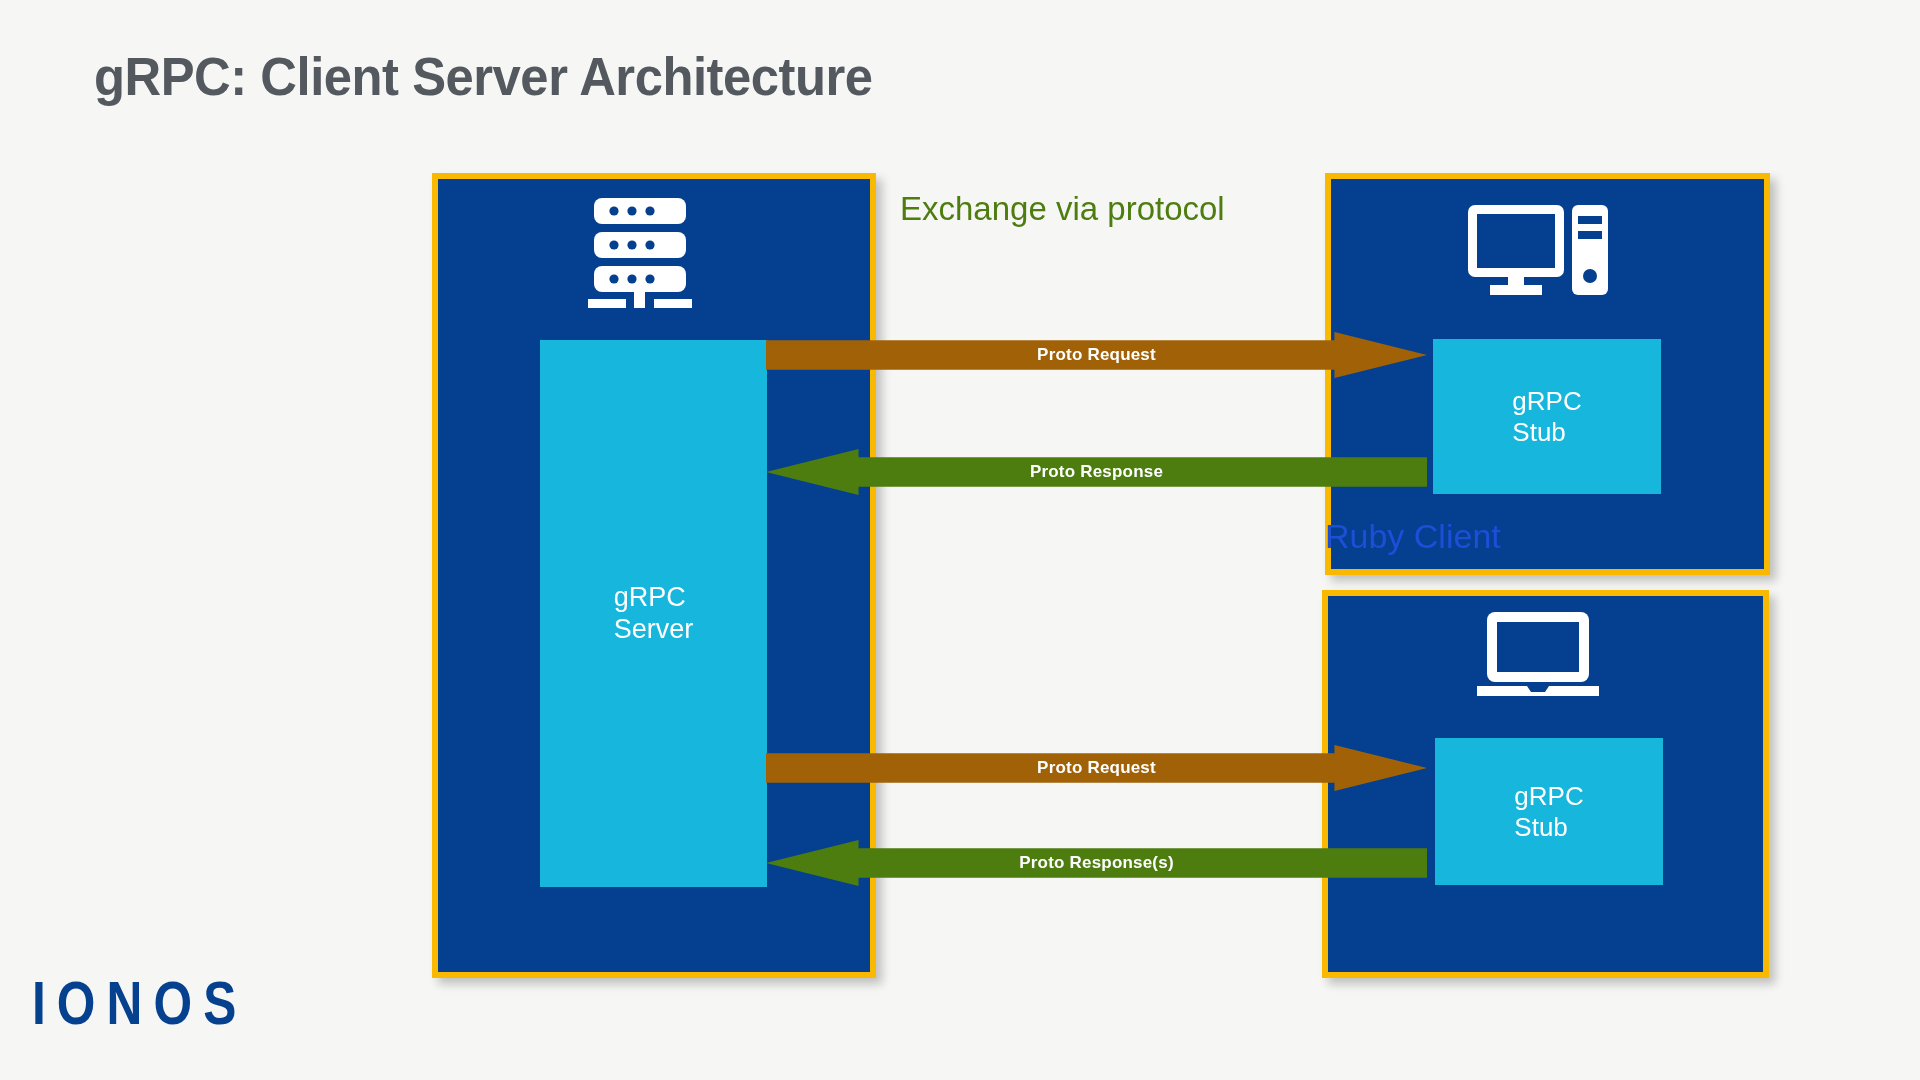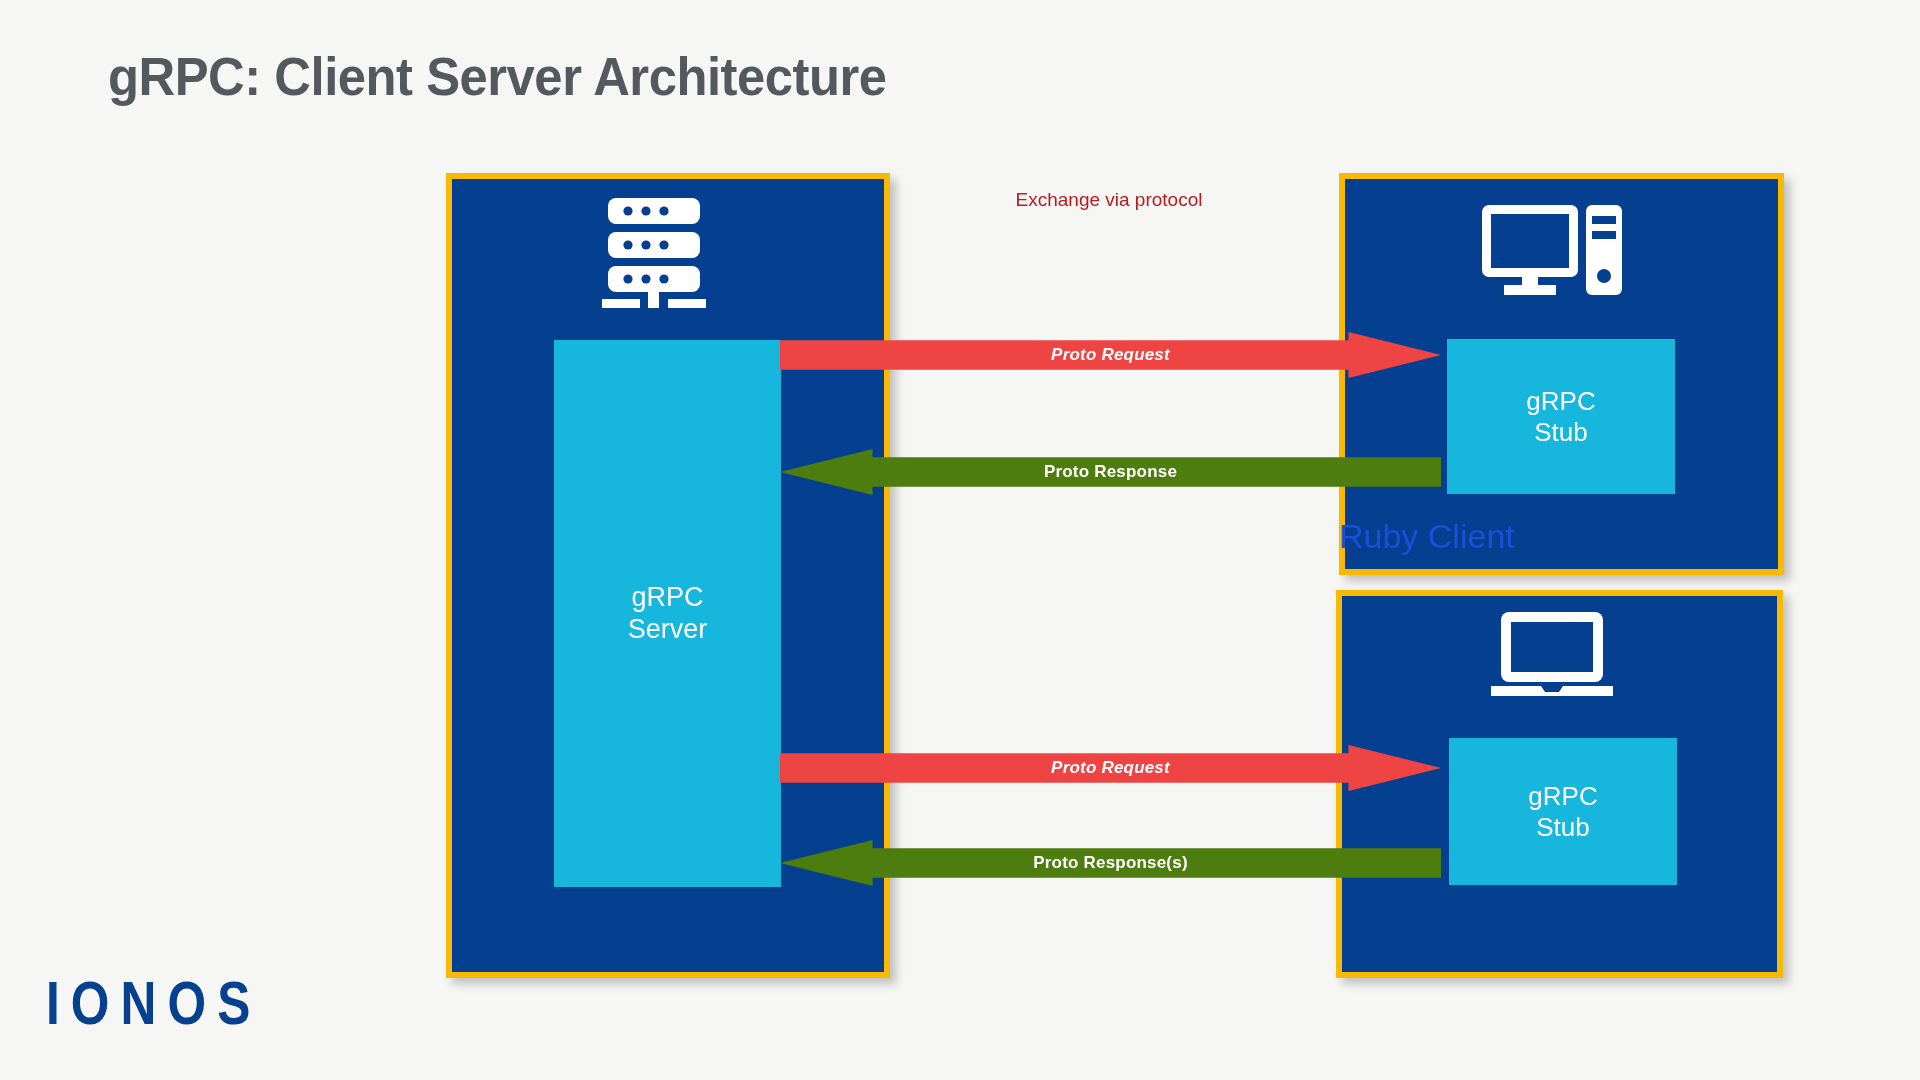--- a/index.html
+++ b/index.html
@@ -11,21 +11,20 @@
     background: #f6f6f5;
     font-family: "Liberation Sans", sans-serif;
     overflow: hidden;
   }
 
   #slide {
     position: relative;
     width: 1836px;
     height: 1080px;
     background: #f6f6f5;
-    margin-left: 14px;
   }
 
   
   #page-title {
     position: absolute;
     left: 94px;
     top: 45px;
     font-size: 54px;
     font-weight: bold;
     color: #53595e;
@@ -48,21 +47,21 @@
   #android-panel  { left: 1322px; top: 590px; width: 447px; height: 388px; }
 
   
   .cyan-box {
     position: absolute;
     background: #17b6dc;
     color: #ffffff;
     display: flex;
     align-items: center;
     justify-content: center;
-    text-align: center;
+    text-align: left;
     line-height: 1.18;
   }
 
   #grpc-server-box {
     left: 540px; top: 340px; width: 227px; height: 547px;
     font-size: 27px;
   }
   #ruby-stub-box {
     left: 1433px; top: 339px; width: 228px; height: 155px;
     font-size: 26px;
@@ -83,43 +82,41 @@
   #caption-cpp     { left: 432px; top: 906px; width: 444px; }
   #caption-ruby    { left: 1325px; top: 517px; width: 445px; }
   #caption-android { left: 1322px; top: 915px; width: 447px; }
 
   
   #exchange-note {
     position: absolute;
     left: 900px;
     top: 188px;
     width: 390px;
-    text-align: center;
-    font-size: 19px;
-    color: #b91c1c;
+    font-size: 33px;
+    color: #4d7c0f;
     line-height: 1.28;
   }
 
   
   .arrow {
     position: absolute;
     height: 46px;
     display: flex;
     align-items: center;
     justify-content: center;
     color: #ffffff;
     font-size: 17px;
     font-weight: bold;
     letter-spacing: 0.2px;
     filter: drop-shadow(4px 4px 5px rgba(0,0,0,0.28));
   }
   .arrow-right {
-    background: #ef4444;
+    background: #a16207;
     clip-path: polygon(0 18%, 86% 18%, 86% 0, 100% 50%, 86% 100%, 86% 82%, 0 82%);
-    font-style: italic;
   }
   .arrow-left {
     background: #4d7c0f;
     clip-path: polygon(100% 18%, 14% 18%, 14% 0, 0 50%, 14% 100%, 14% 82%, 100% 82%);
   }
   .arrow-label { position: relative; z-index: 2; }
 
   #arrow-req-ruby  { left: 766px; top: 332px; width: 661px; }
   #arrow-res-ruby  { left: 766px; top: 449px; width: 661px; }
   #arrow-req-andr  { left: 766px; top: 745px; width: 661px; }

